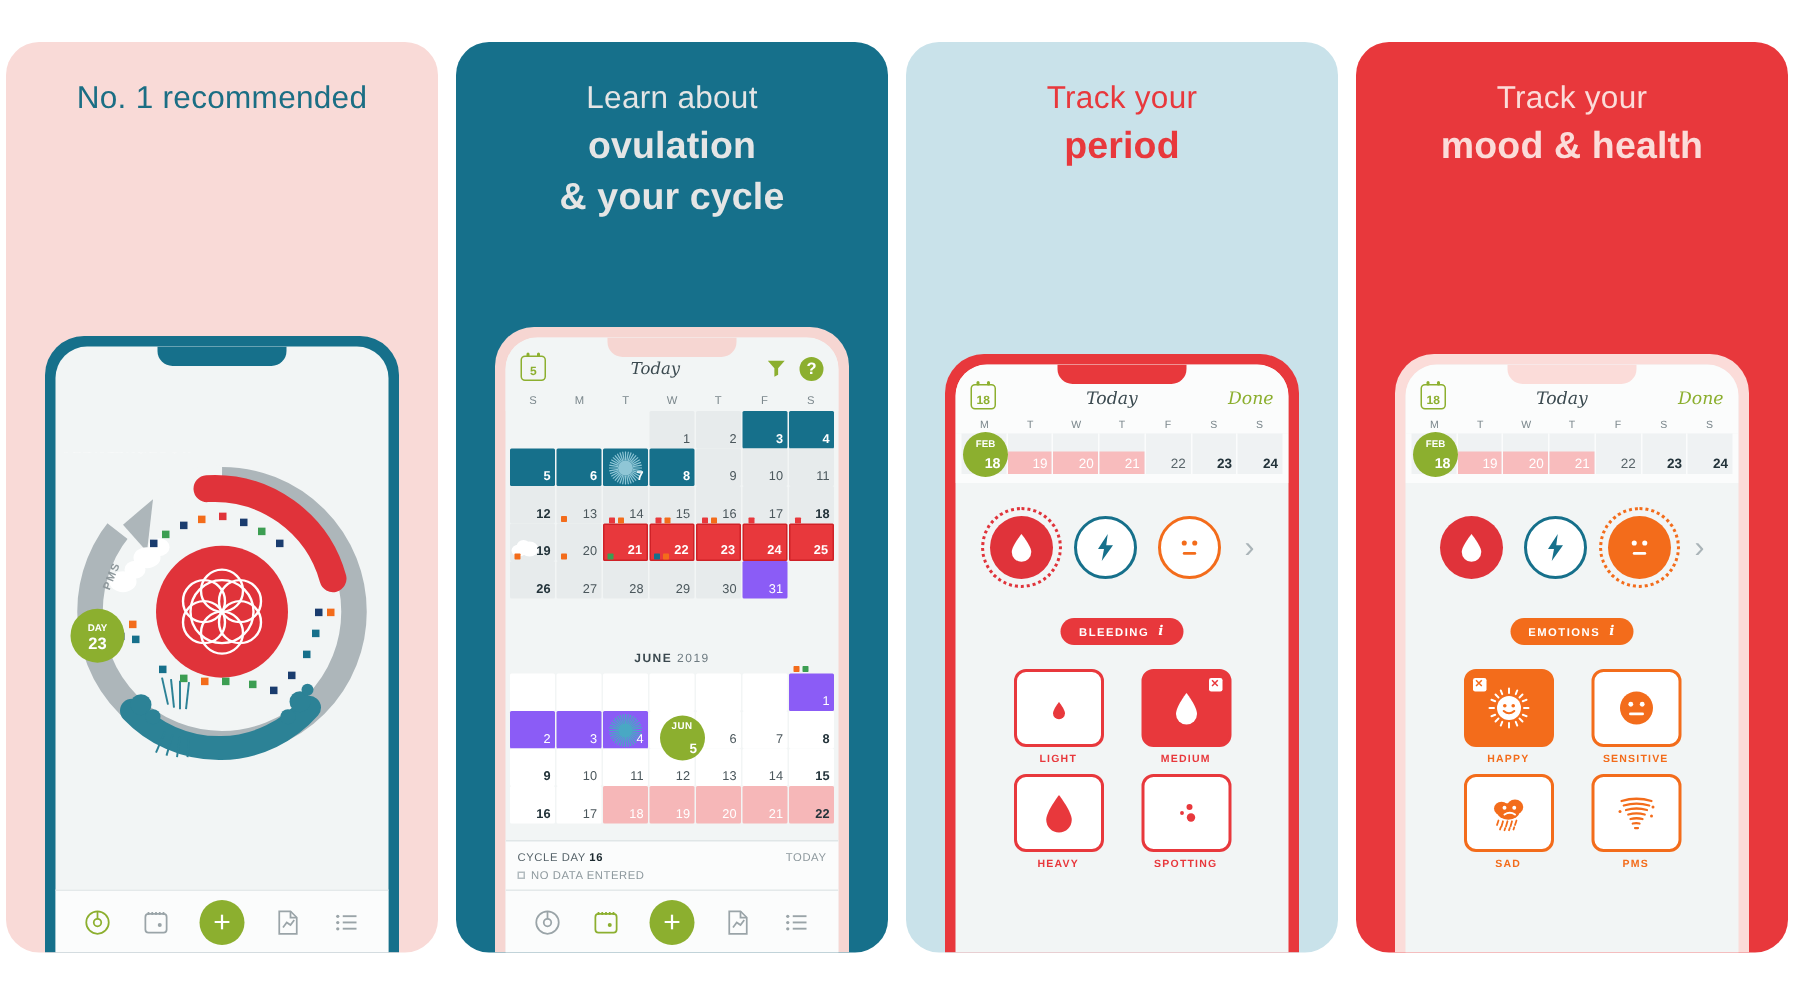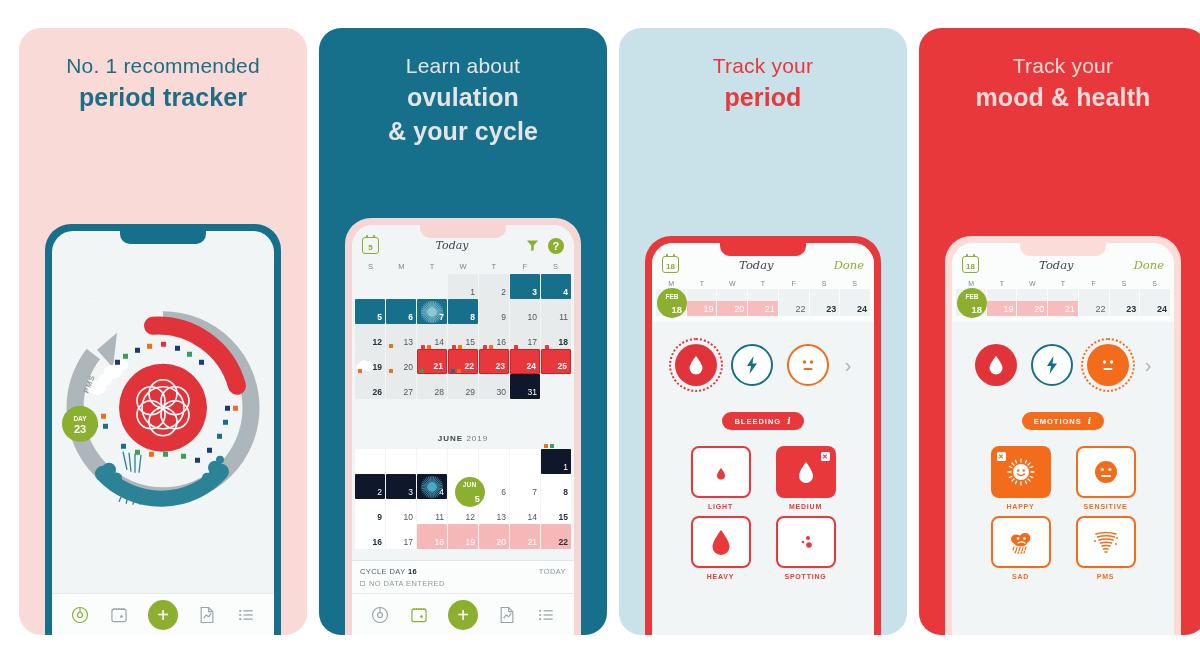--- a/index.html
+++ b/index.html
@@ -2,21 +2,21 @@
 <html><head>
 <meta charset="utf-8">
 <style>
   * { box-sizing: border-box; margin: 0; padding: 0; }
   body {
     width: 1200px; height: 663px;
     background: #ffffff;
     font-family: "Liberation Sans", sans-serif;
     overflow: hidden;
   }
-  .stage { position: relative; width: 1200px; height: 663px; display: flex; gap: 12px; padding: 28px 19px; }
+  .stage { position: relative; width: 1200px; height: 663px; display: flex; gap: 12px; padding: 28px 4px; }
 
   .panel { position: relative; width: 288px; border-radius: 22px; overflow: hidden; flex: 0 0 288px; }
   .panel.p1 { background: #F9DAD7; }
   .panel.p2 { background: #16708B; }
   .panel.p3 { background: #C9E2EA; }
   .panel.p4 { background: #E8383C; }
 
   .headline { text-align: center; padding: 26px 10px 0 10px; }
   .headline .small { font-size: 21px; font-weight: 400; letter-spacing: .2px; line-height: 1.18; }
   .headline .big { font-size: 25px; font-weight: 700; letter-spacing: .1px; line-height: 1.28; margin-top: 2px; }
@@ -56,21 +56,21 @@
   .qmark { width: 16px; height: 16px; border-radius: 50%; background: #8CAF2F; color: #fff; font-size: 11px; font-weight: 700; display: flex; align-items: center; justify-content: center; }
   .dow { display: grid; grid-template-columns: repeat(7,1fr); background: #F2F5F5; padding: 2px 3px 3px 3px; }
   .dow span { text-align: center; font-size: 7.5px; color: #7b878c; }
   .grid { display: grid; grid-template-columns: repeat(7,1fr); gap: 1px; padding: 0 3px; }
   .cell { position: relative; height: 25px; background: #E7EBEC; border-radius: 1px; }
   .cell.blank { background: transparent; }
   .cell.white { background: #ffffff; }
   .cell .num { position: absolute; right: 3px; bottom: 2px; font-size: 8.5px; color: #4b575c; }
   .cell.teal { background: #16708B; } .cell.teal .num { color: #fff; font-weight: 700; }
   .cell.red { background: #E8383C; border: 1.2px solid #CF2127; } .cell.red .num { color: #fff; font-weight: 700; }
-  .cell.lblue { background: #0f172a; } .cell.lblue .num { color: #ffffff; }
+  .cell.lblue { background: #8b5cf6; } .cell.lblue .num { color: #ffffff; }
   .cell.pink { background: #F6B7B8; } .cell.pink .num { color: #ffffff; }
   .cell.bold .num { color: #23333a; font-weight: 700; }
   .dots { position: absolute; top: -5px; left: 3px; display: flex; gap: 2px; }
   .dots i { width: 4px; height: 4px; display: block; border-radius: .5px; }
   .burst { position: absolute; inset: 0; display: flex; align-items: center; justify-content: center; }
   .month-label { text-align: center; font-size: 8px; color: #6d7a80; letter-spacing: 1px; padding: 7px 0 6px 0; margin-top: 28px; }
   .month-label b { color: #39474d; font-weight: 700; }
   .jun-badge { position: absolute; left: 50%; top: 50%; transform: translate(-50%,-50%); width: 30px; height: 30px; border-radius: 50%; background: #8CAF2F; color: #fff; z-index: 4; }
   .jun-badge .m { position: absolute; top: 4px; left: 0; right: 0; text-align: center; font-size: 6.5px; font-weight: 700; letter-spacing: .3px; }
   .jun-badge .d { position: absolute; bottom: 3px; right: 5px; font-size: 9px; font-weight: 700; }
@@ -134,21 +134,20 @@
   .spacer { flex: 1; }
 </style>
 </head>
 <body>
 
 <div class="stage">
 
   <div class="panel p1">
     <div class="headline">
       <div class="small">No. 1 recommended</div>
-      <div class="big">period tracker</div>
     </div>
     <div class="phone">
       <div class="screen">
         <div class="notch"></div>
         <div class="wheel-wrap">
           <svg class="wheel" viewBox="0 0 212 212">
             <circle cx="106" cy="106" r="88" fill="none" stroke="#ADB6BA" stroke-width="17"></circle>
             <path d="M106 18 A88 88 0 0 0 36 52" fill="none" stroke="#F2F5F5" stroke-width="19"></path>
             <path d="M60 31 L40 48 L56 66 Z" fill="#ADB6BA"></path>
             <path d="M112 22 A84 84 0 0 1 176 72 L176 72 A84 84 0 0 0 112 22 Z" fill="none"></path>

